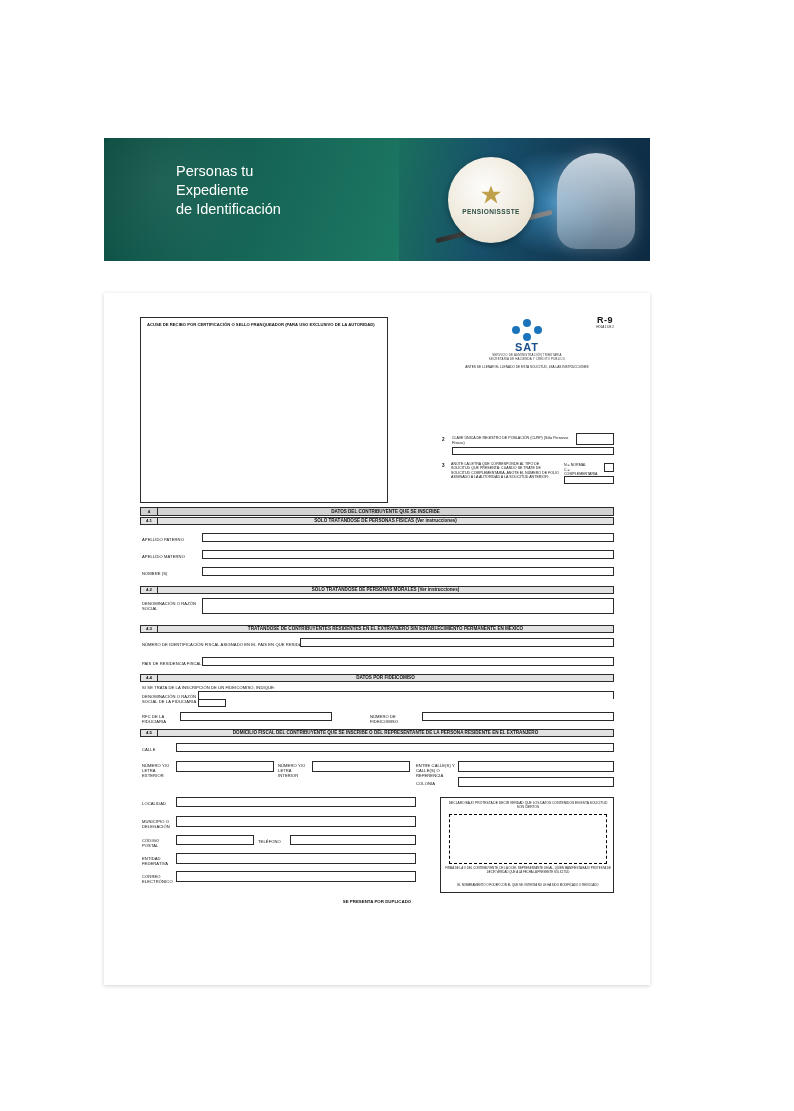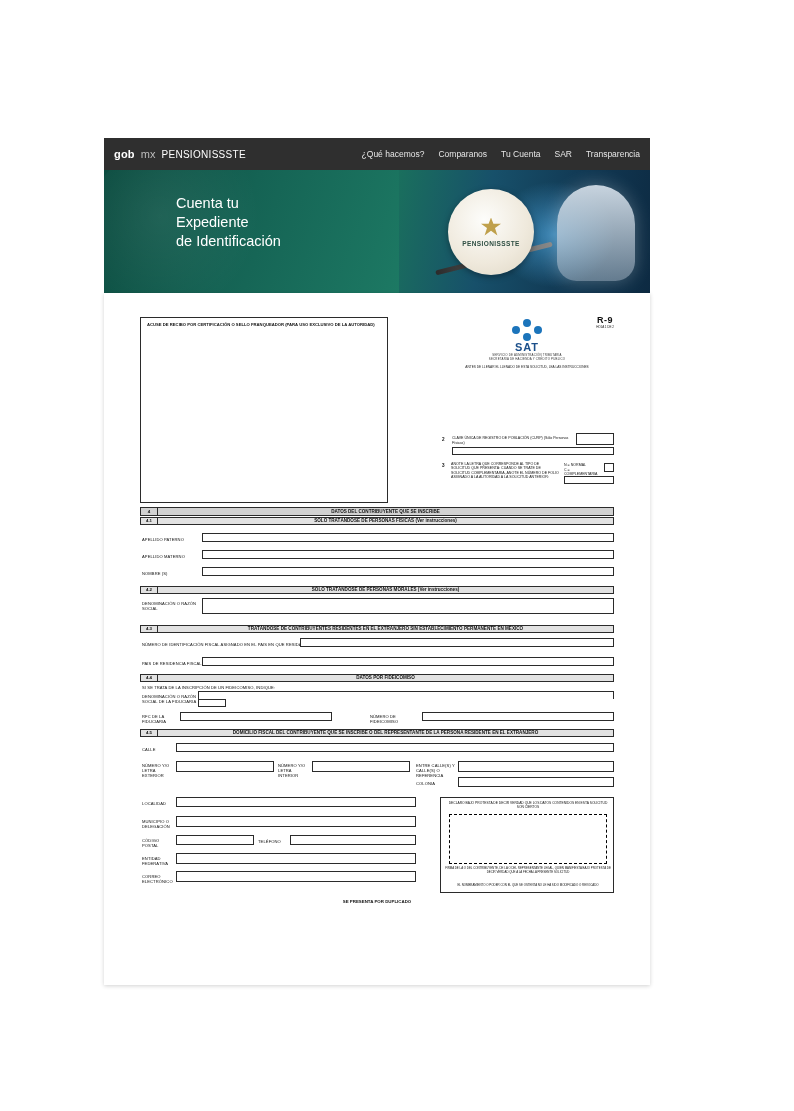--- a/index.html
+++ b/index.html
@@ -79,40 +79,26 @@
   .dashbox{position:absolute;border:1px dashed #000;box-sizing:border-box;}
 
   .footer-note{position:absolute;left:0;right:0;text-align:center;font-size:4.4px;font-weight:bold;}
 </style>
 </head>
 <body>
 
 <div id="page">
 
   <div class="site">
-    <div class="navbar">
-      <div class="brand">
-        <span class="brand-gob">gob</span>
-        <span class="brand-sep">mx</span>
-        <span class="brand-app">PENSIONISSSTE</span>
-      </div>
-      <div class="navlinks">
-        <span>¿Qué hacemos?</span>
-        <span>Comparanos</span>
-        <span>Tu Cuenta</span>
-        <span>SAR</span>
-        <span>Transparencia</span>
-      </div>
-    </div>
 
     <div class="hero">
       <div class="hero-left"></div>
       <div class="hero-right"></div>
       <div class="hero-txt">
-        <div>Cuenta tu</div>
+        <div>Personas tu</div>
         <div>Expediente</div>
         <div>de Identificación</div>
       </div>
       <div class="pen"></div>
       <div class="seal">
         <div class="seal-mark"></div>
         <div class="seal-txt">PENSIONISSSTE</div>
       </div>
     </div>
   </div>

